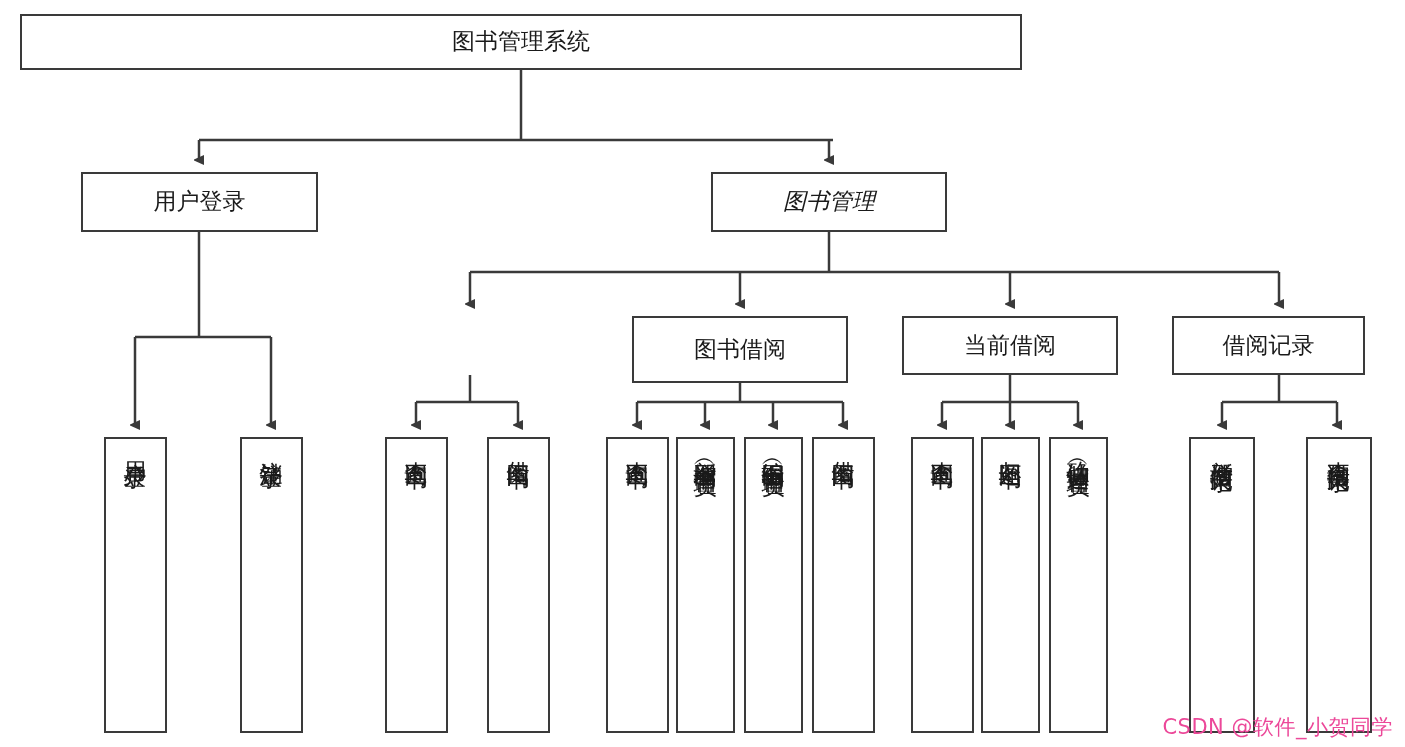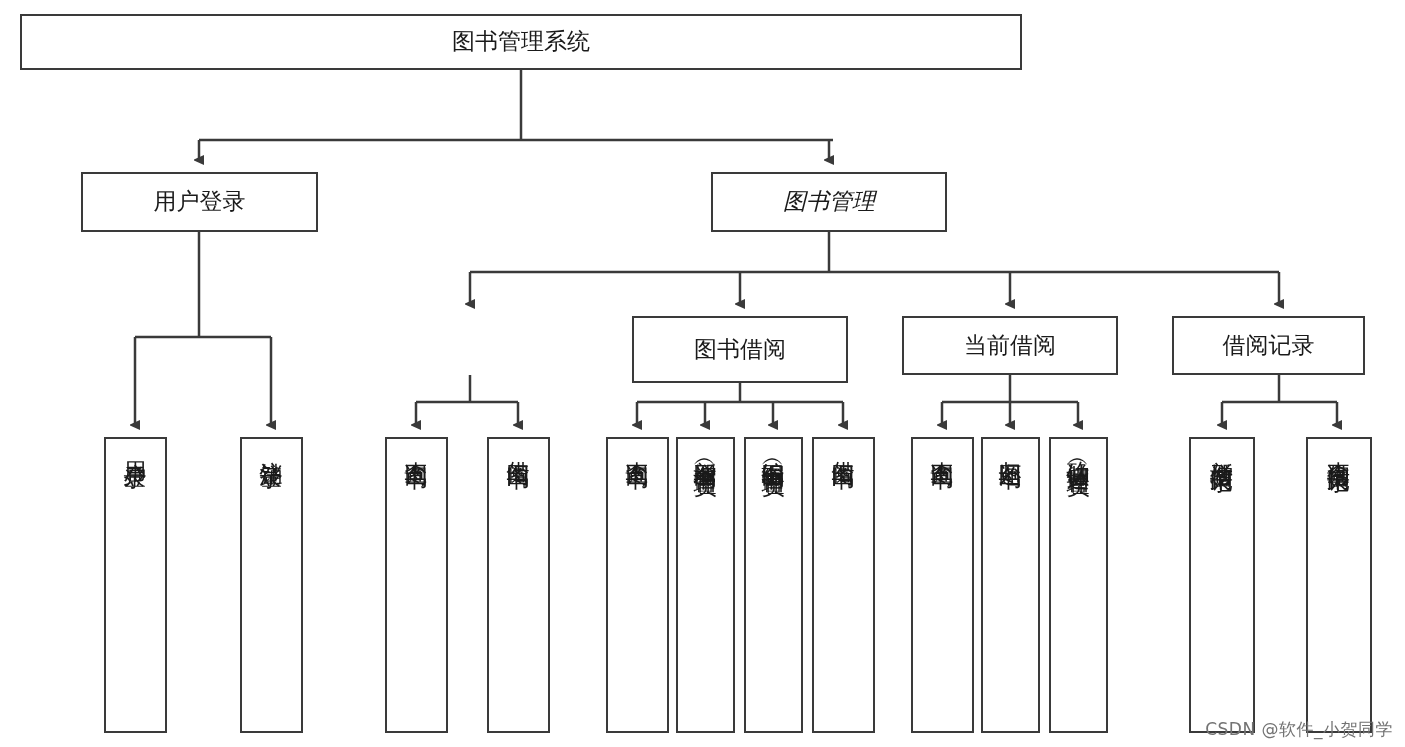--- a/index.html
+++ b/index.html
@@ -57,22 +57,22 @@
     font-size: 23px;
     letter-spacing: 2px;
     line-height: 1.05;
     white-space: nowrap;
     margin: 0 auto;
   }
   #watermark {
     position: absolute;
     right: 12px;
     bottom: 6px;
-    font-size: 17px;
-    color: #737373;
+    font-size: 21px;
+    color: #ec4899;
     letter-spacing: 0.5px;
     z-index: 5;
     white-space: nowrap;
   }
 </style>
 </head>
 <body>
 
 <div id="diagram-root">
 

